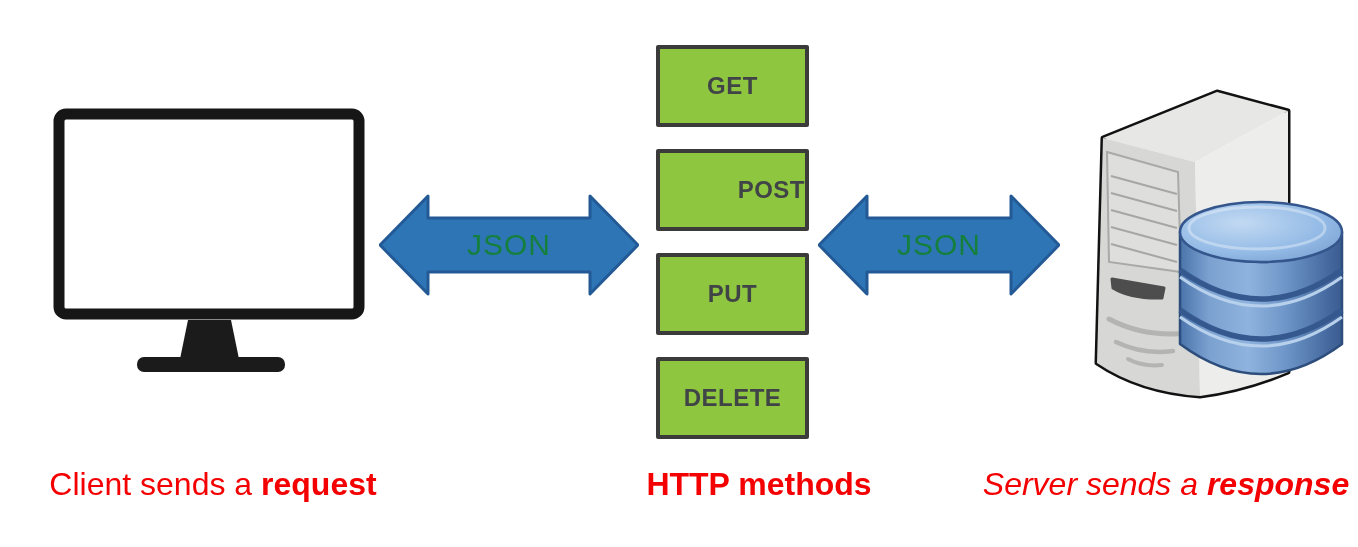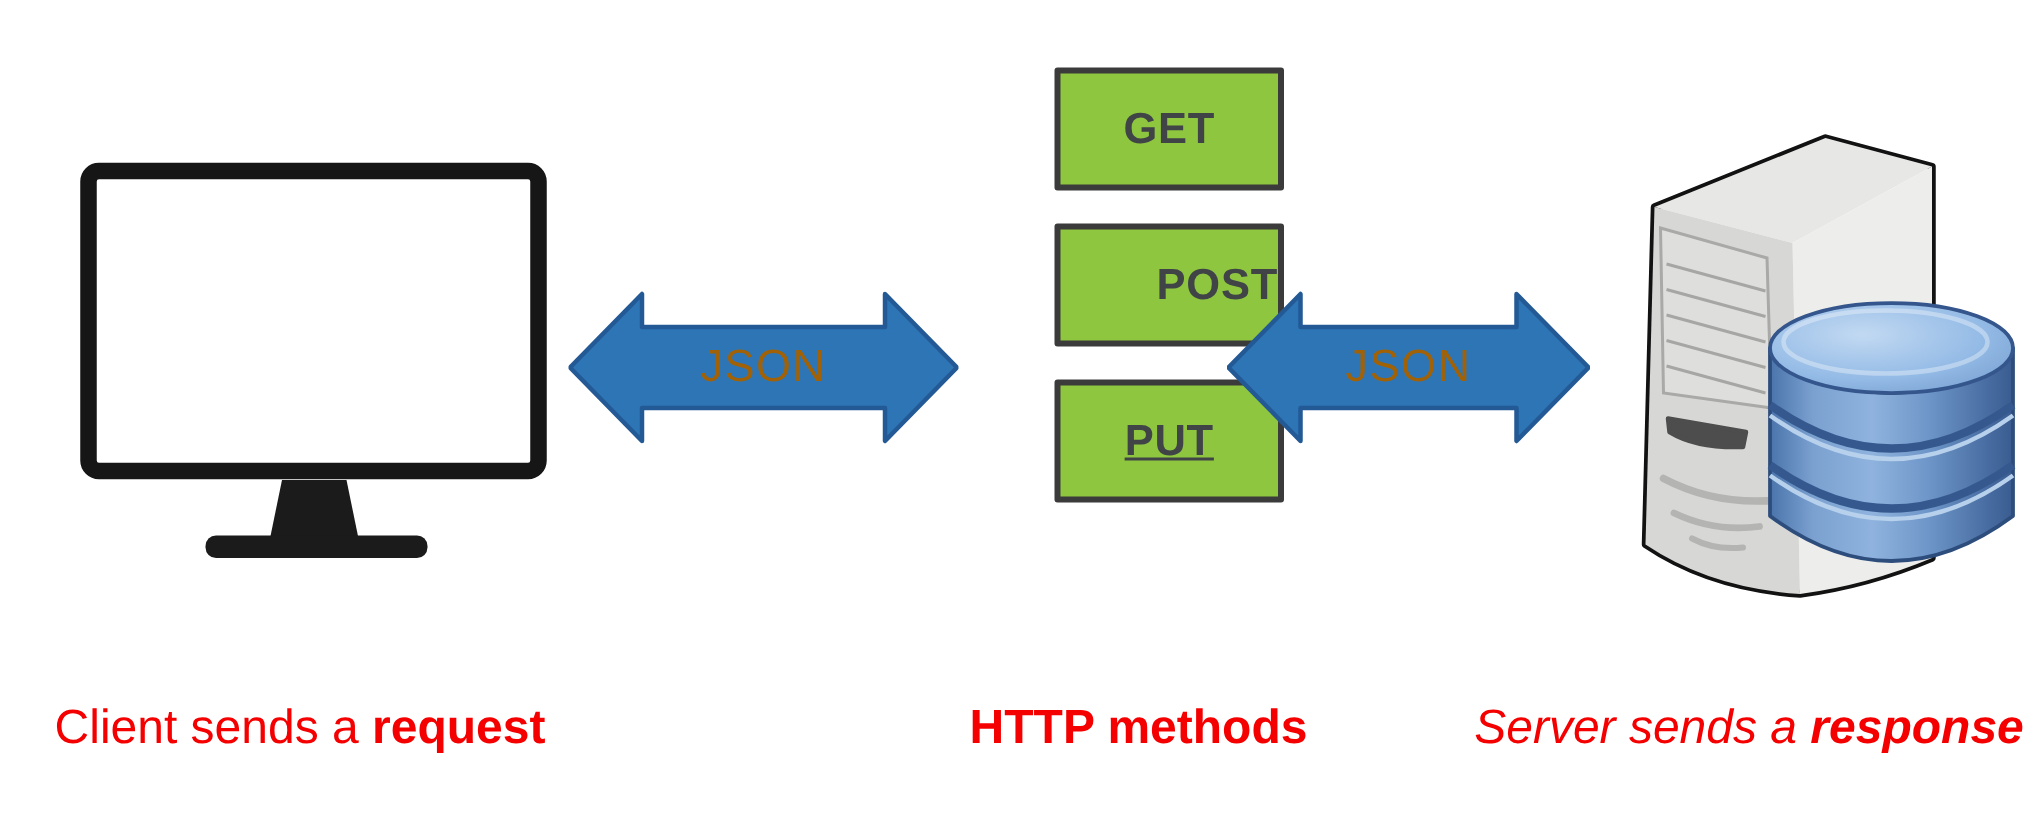--- a/index.html
+++ b/index.html
@@ -9,42 +9,42 @@
     font-family:"Liberation Sans", sans-serif;
   }
   .icon-abs { position:absolute; }
 
   
   .method-box {
     position:absolute; left:656px; width:153px; height:82px;
     background:#8ec63f; border:4px solid #3b3b3b; border-radius:2px;
     box-sizing:border-box;
     display:flex; align-items:center; justify-content:center;
-    font-size:29px; font-weight:bold; color:#404447; letter-spacing:.5px;margin-left:47px;
+    font-size:24px; font-weight:bold; color:#404447; letter-spacing:.5px;
   }
-  .m0 { top:45px; } .m1 { top:149px;justify-content:flex-end; } .m2 { top:253px;text-decoration:underline; } .m3 { top:357px; }
+  .m0 { top:45px; } .m1 { top:149px;justify-content:flex-end; } .m2 { top:253px; } .m3 { top:357px; }
 
   
   .arrow {
     position:absolute; top:194px; height:102px;
     display:flex; align-items:center; justify-content:center;
   }
   .arrow svg { position:absolute; left:0; top:0; }
   .arrow-label {
-    position:relative; color:#a16207; font-size:30px; letter-spacing:1px;
+    position:relative; color:#15803d; font-size:30px; letter-spacing:1px;
   }
   .arrow-json { left:379px; width:260px; }
   .arrow-http { left:818px; width:242px; }
 
   
   .caption {
     position:absolute; top:466px; transform:translateX(-50%);
     font-size:32px; color:#f40000; white-space:nowrap;
   }
-  .cap-client { left:200px; }
+  .cap-client { left:213px; }
   .cap-middle { left:759px; font-weight:bold; }
   .cap-server { left:1166px;font-style:italic; }
 </style>
 </head>
 <body>
 
 <div class="canvas">
 
   <svg class="icon-abs" style="left:53px; top:108px;" width="316" height="266" viewBox="0 0 316 266">
     <rect x="6" y="6" width="300" height="200" rx="7" fill="#ffffff" stroke="#161616" stroke-width="11"></rect>
@@ -60,20 +60,23 @@
   </div>
 
   <div class="method-box m0">
     <span>GET</span>
   </div>
   <div class="method-box m1">
     <span>POST</span>
   </div>
   <div class="method-box m2">
     <span>PUT</span>
+  </div>
+  <div class="method-box m3">
+    <span>DELETE</span>
   </div>
 
   <div class="arrow arrow-http">
     <svg width="242" height="102" viewBox="0 0 242 102">
       <polygon points="1,51 49,2 49,24 193,24 193,2 241,51 193,100 193,78 49,78 49,100" fill="#2e75b6" stroke="#235a96" stroke-width="3" stroke-linejoin="round"></polygon>
     </svg>
     <span class="arrow-label">JSON</span>
   </div>
 
   <svg class="icon-abs" style="left:1085px; top:86px;" width="273" height="318" viewBox="0 0 273 318">

